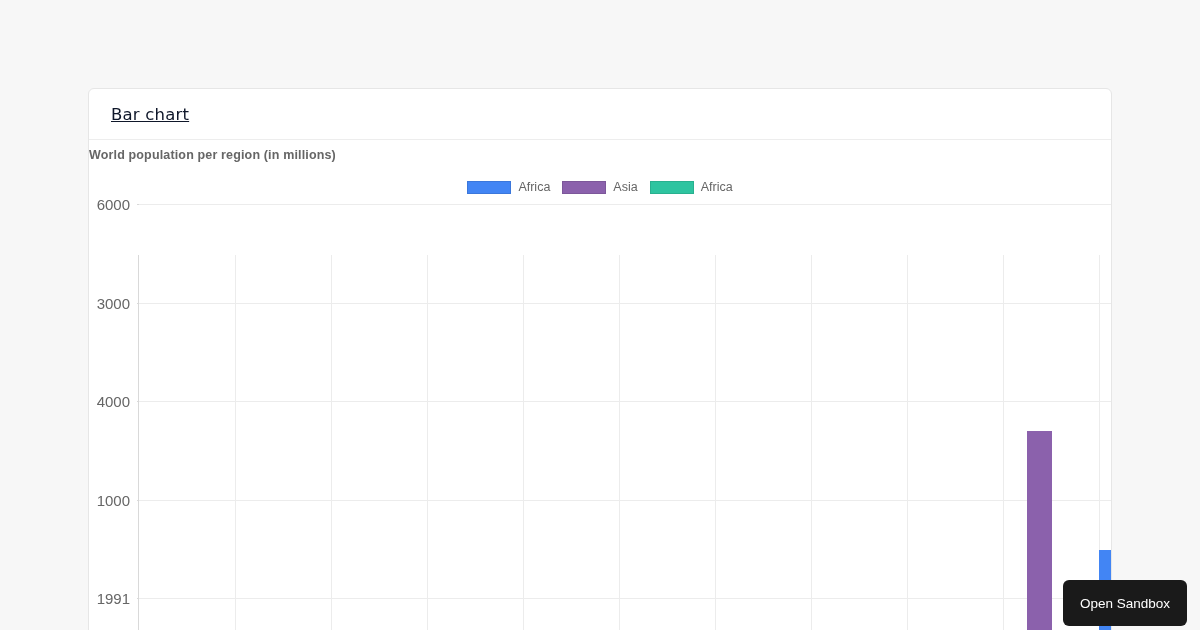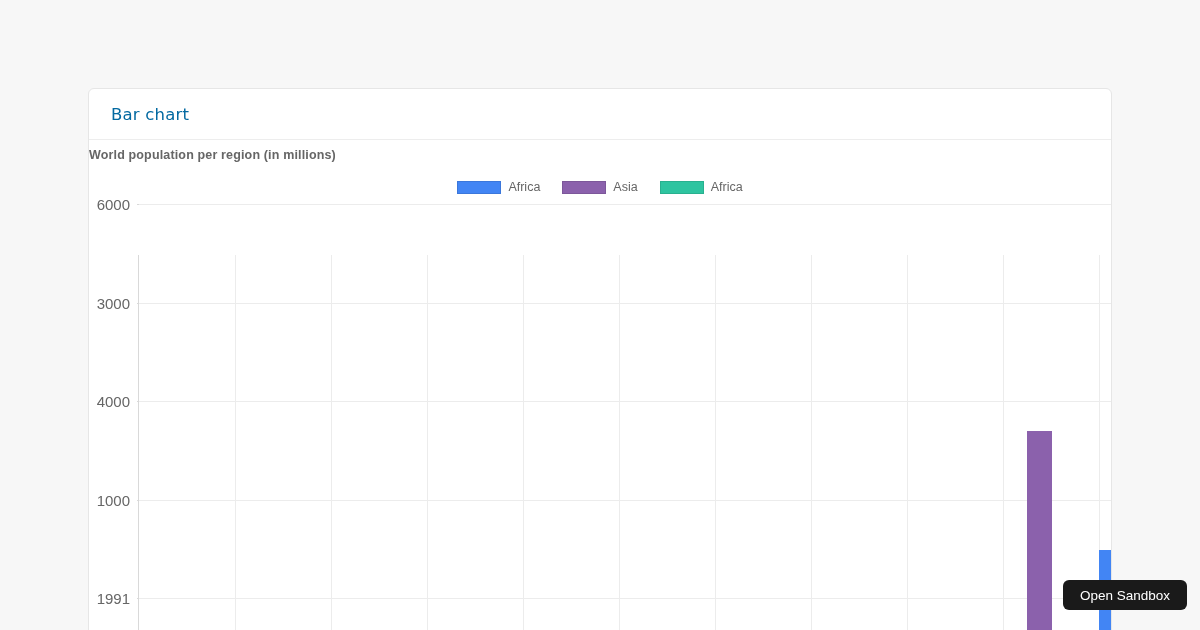--- a/index.html
+++ b/index.html
@@ -40,21 +40,22 @@
     align-items: center;
     padding-left: 22px;
     box-sizing: border-box;
   }
 
   .card-title {
     font-family: "DejaVu Sans", sans-serif;
     font-size: 16.5px;
     font-weight: 400;
     letter-spacing: 0.2px;
-    color: #0369a1;
+    color: #0f172a;
+    text-decoration: underline;
   }
 
   
   .chart-body {
     position: relative;
     width: 100%;
     height: 508px;
   }
 
   .chart-title {
@@ -69,21 +70,21 @@
   }
 
   .legend {
     position: absolute;
     left: 0;
     right: 0;
     top: 40px;
     display: flex;
     justify-content: center;
     align-items: center;
-    gap: 22px;
+    gap: 12px;
   }
 
   .legend-item {
     display: flex;
     align-items: center;
     gap: 7px;
   }
 
   .legend-swatch {
     width: 44px;
@@ -159,21 +160,21 @@
   .bar {
     position: absolute;
     bottom: 0;
   }
 
   
   .open-sandbox {
     position: absolute;
     left: 1063px;
     top: 580px;
-    height: 30px;
+    height: 46px;
     padding: 0 17px;
     display: flex;
     align-items: center;
     background: #1a1a1a;
     color: #ffffff;
     border-radius: 6px;
     font-size: 13.5px;
     white-space: nowrap;
     box-sizing: border-box;
   }

